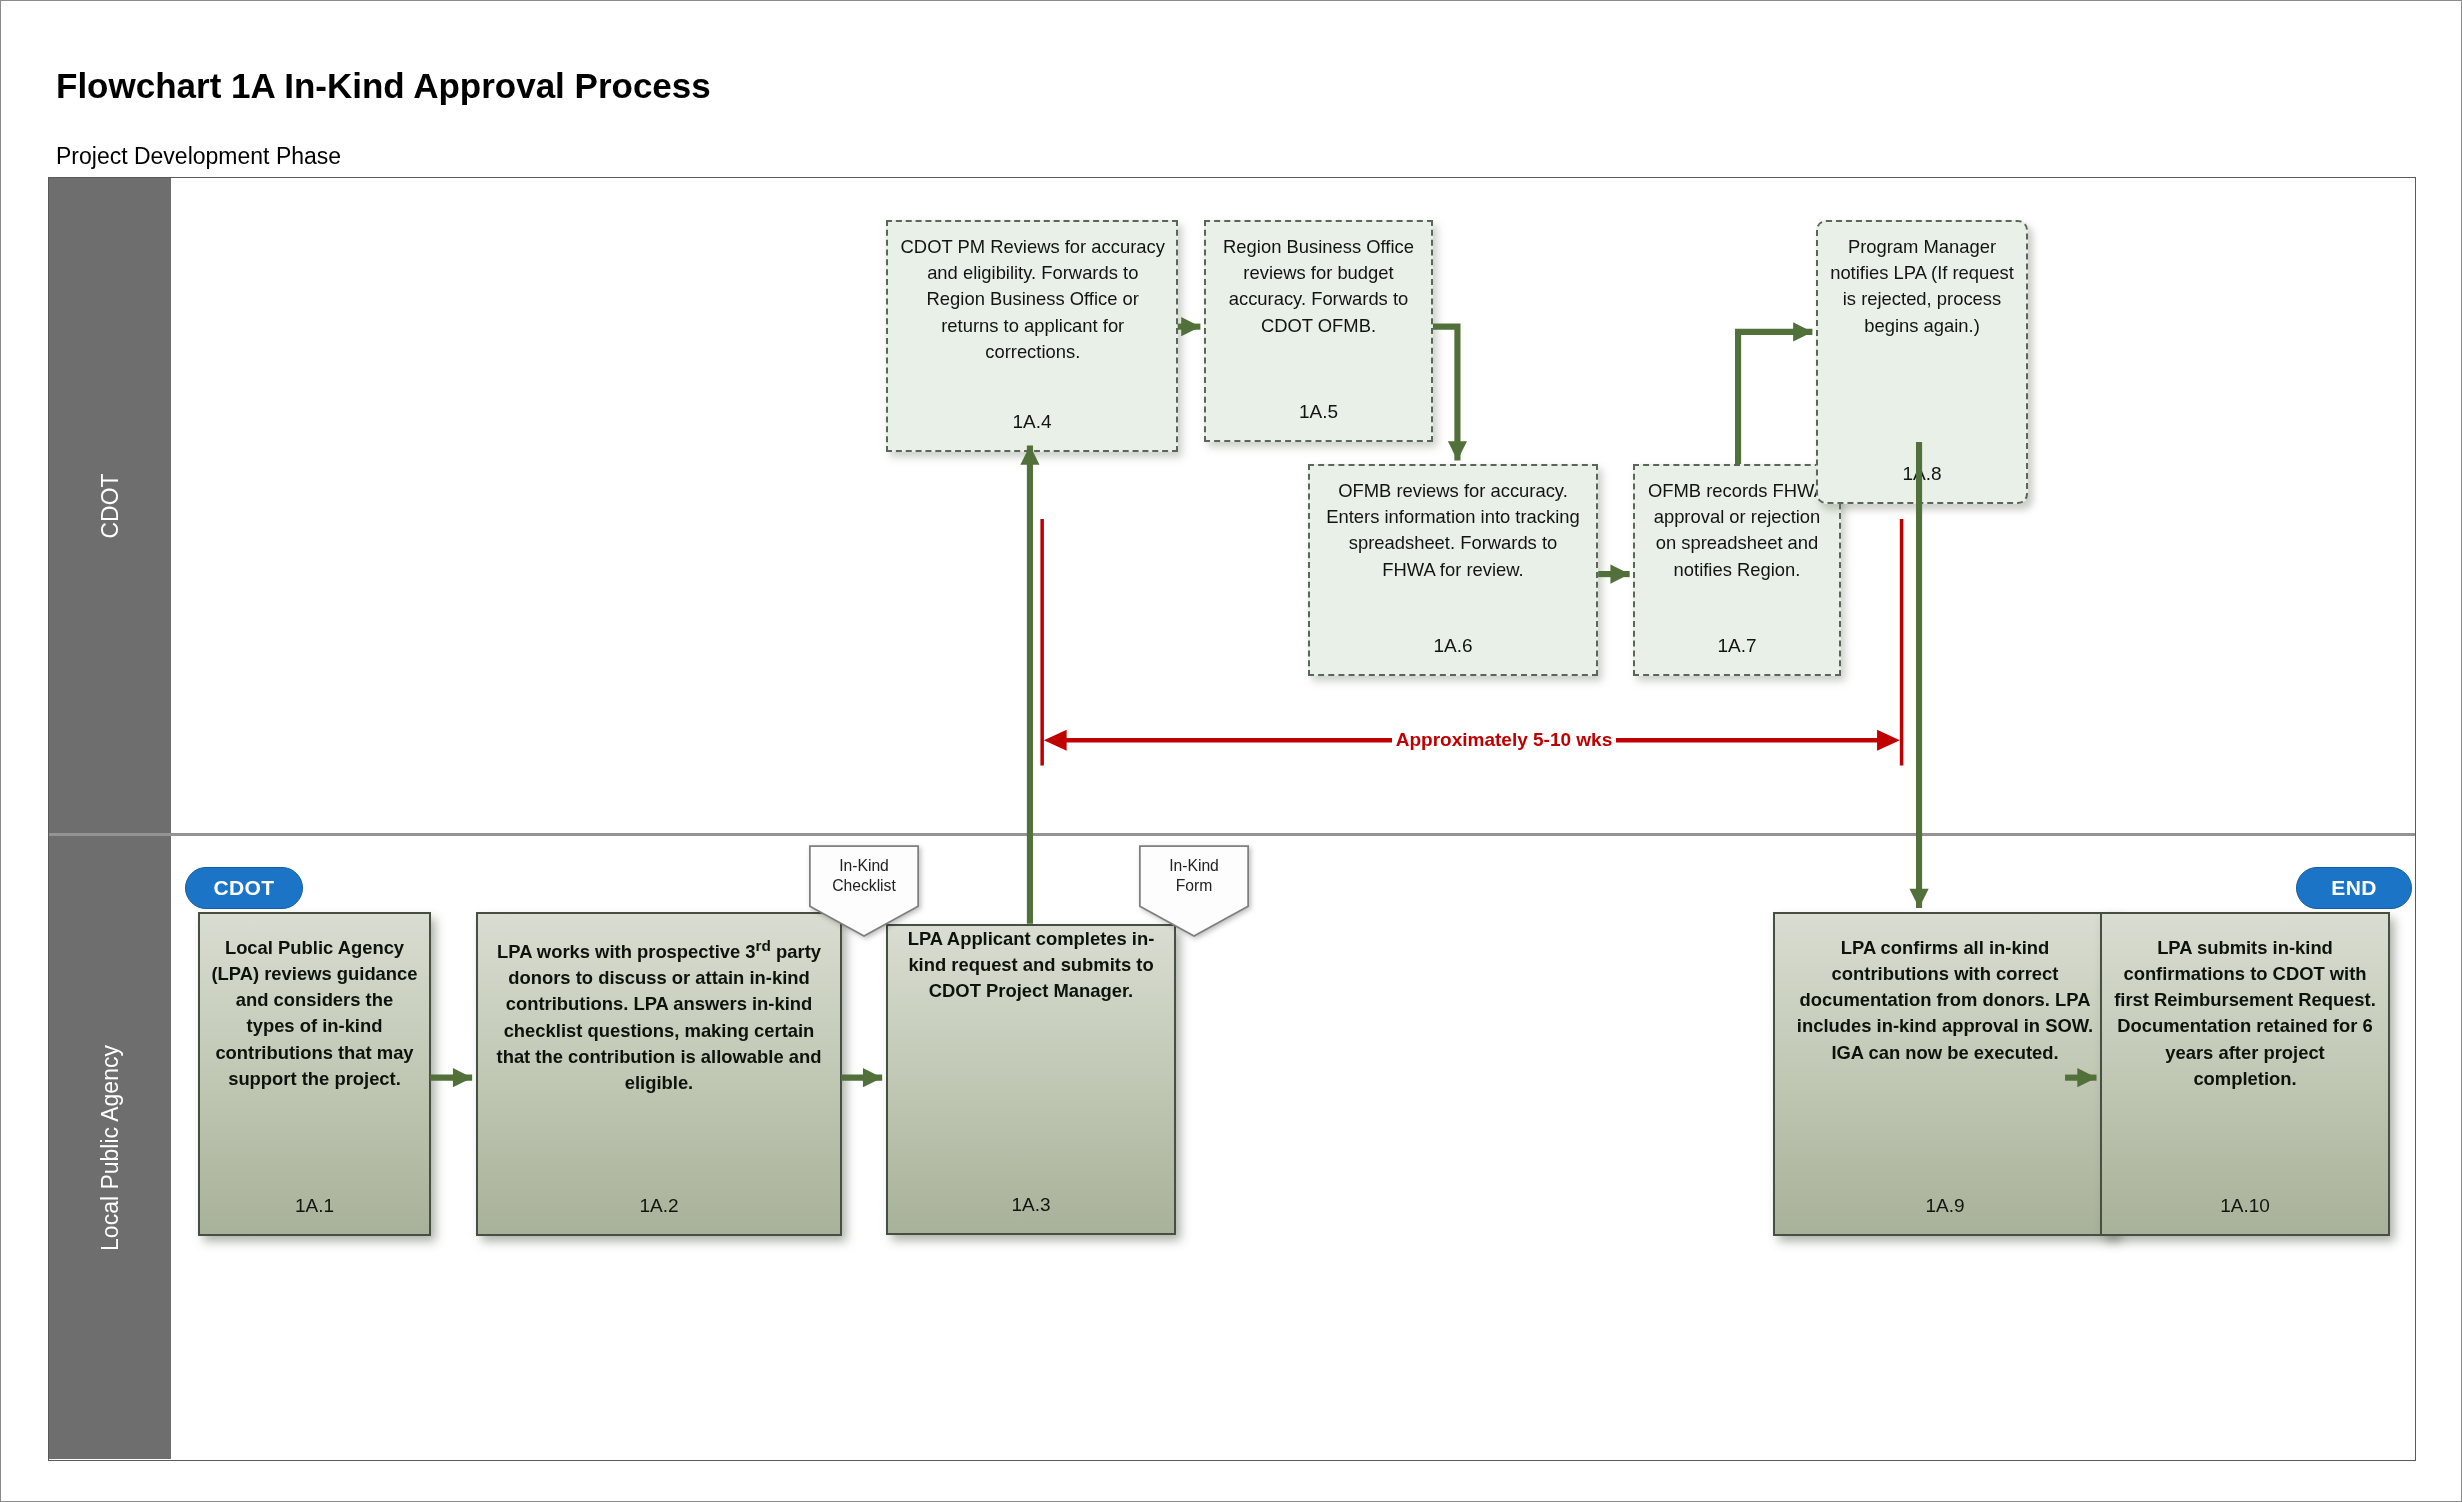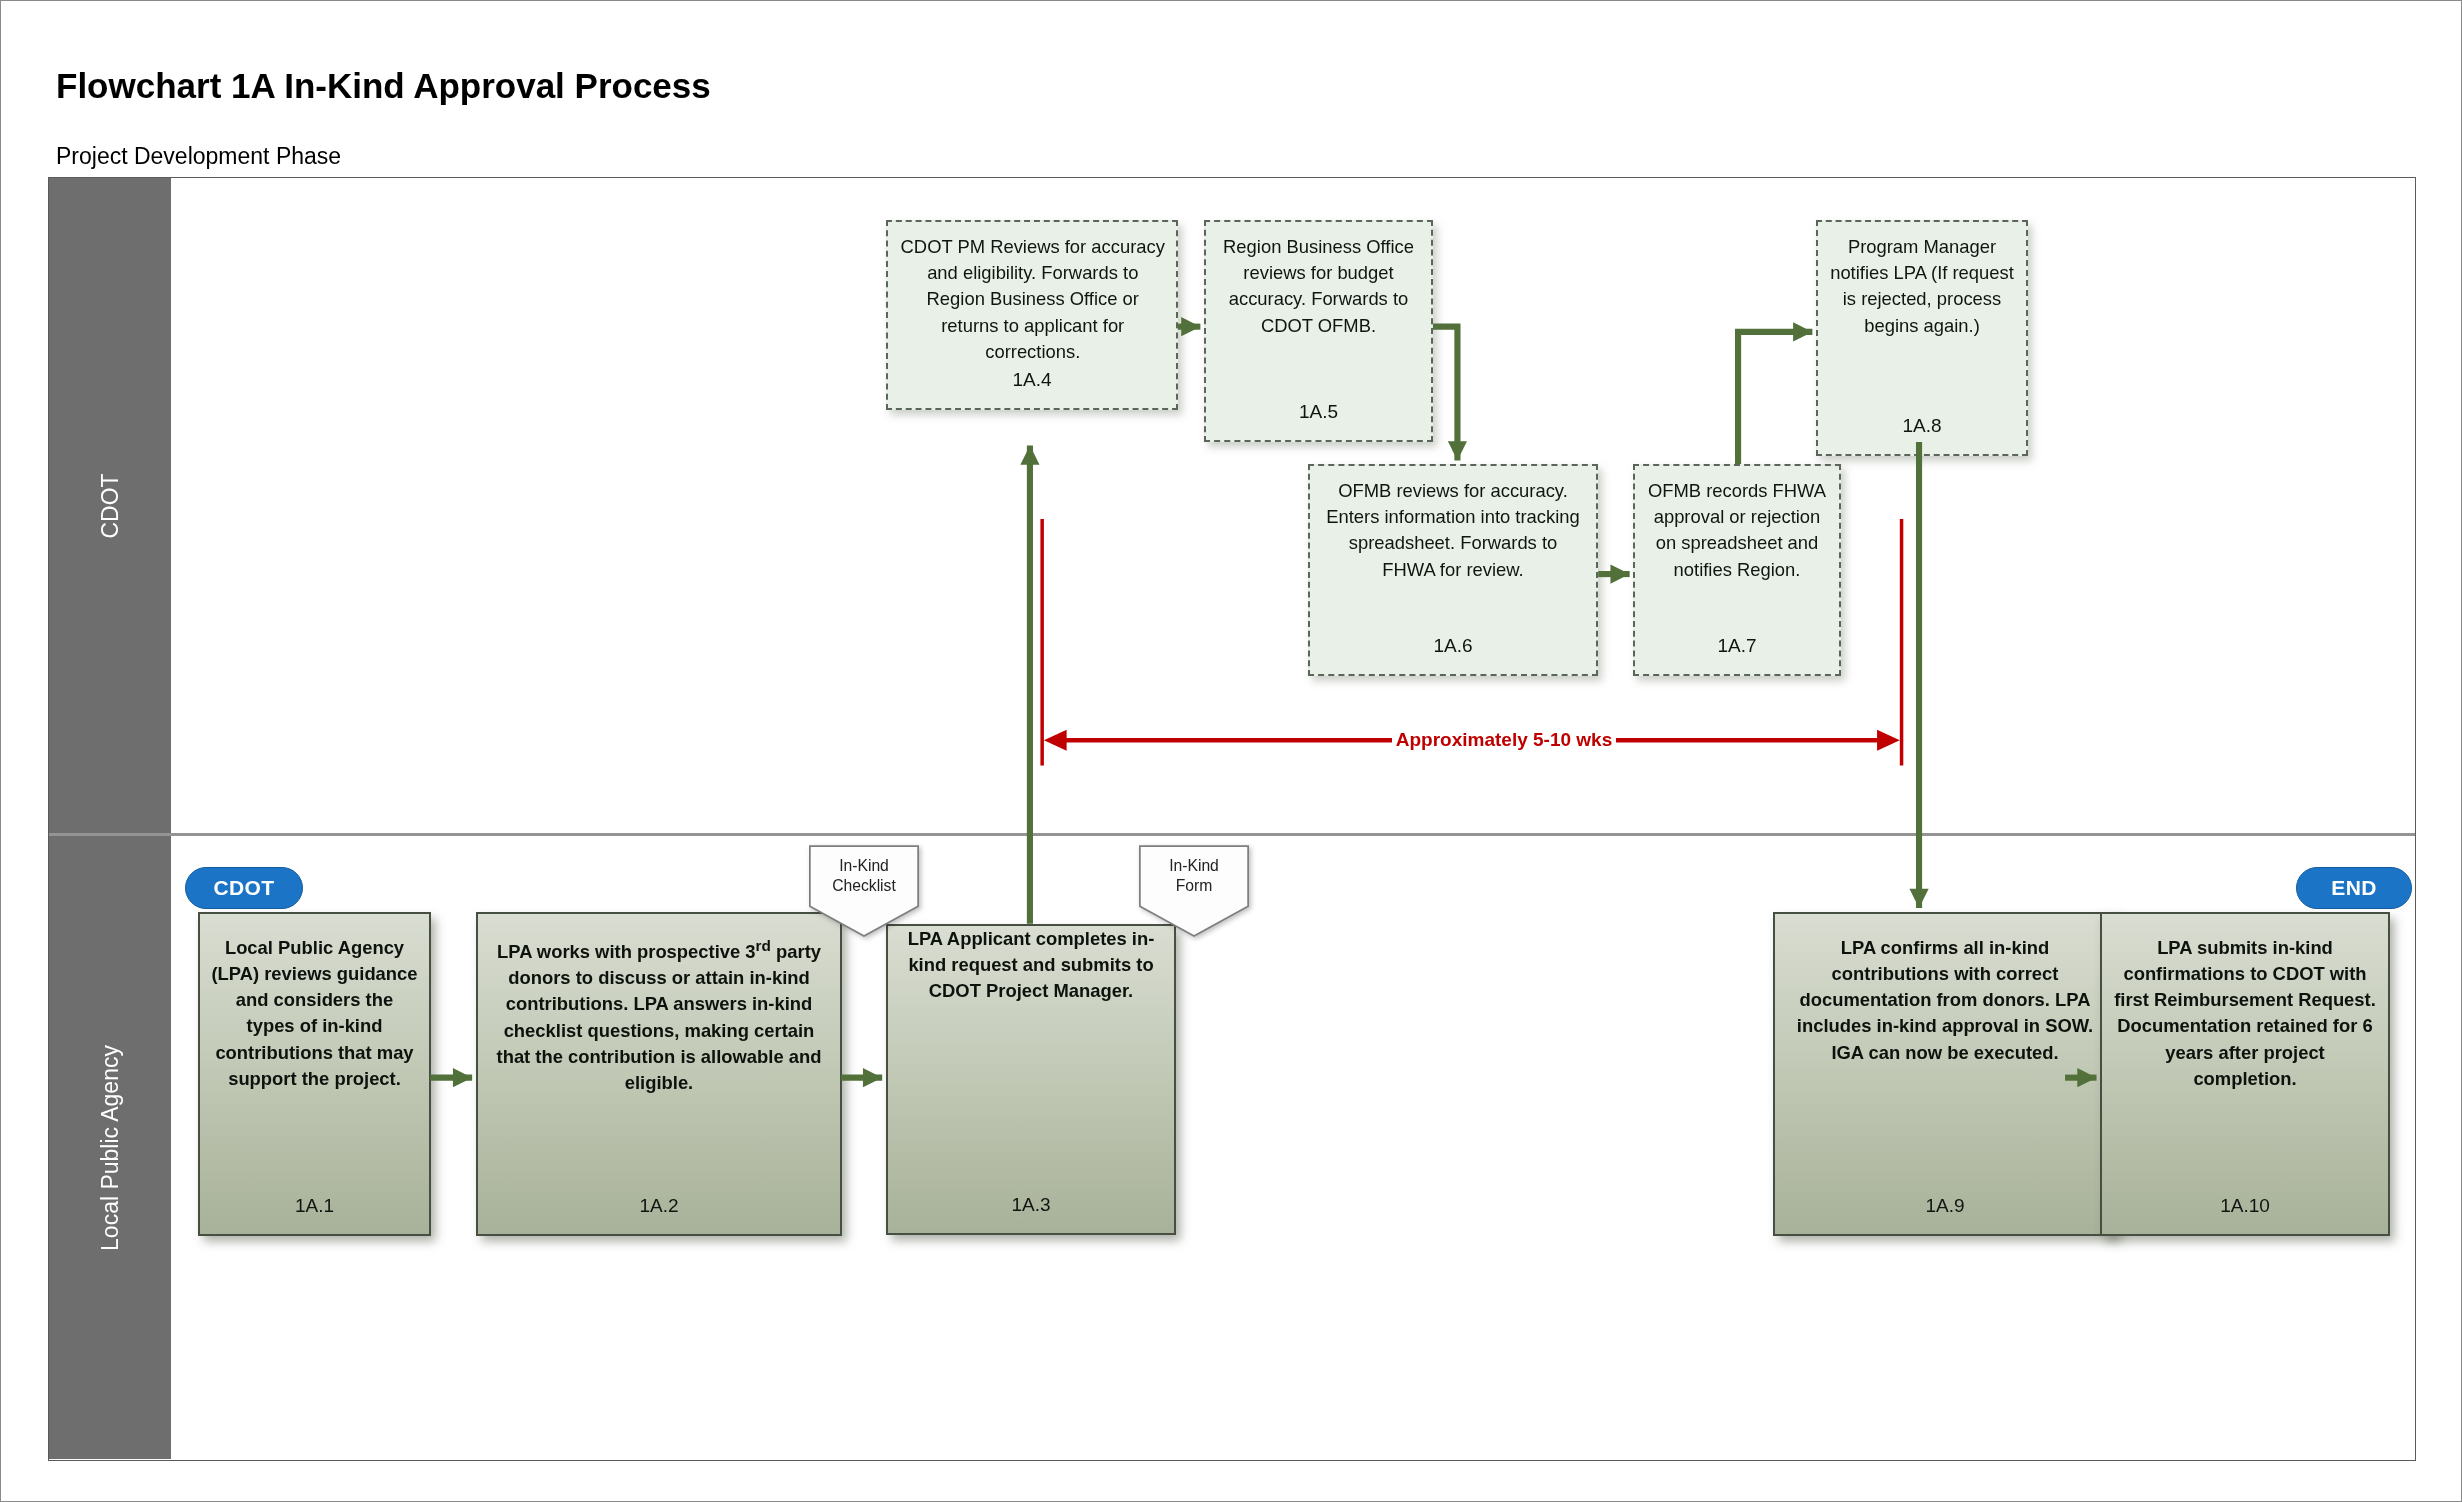--- a/index.html
+++ b/index.html
@@ -85,37 +85,37 @@
   <div class="frame">
 
     <div class="lane-bar bar-cdot">
       <div class="lane-label">CDOT</div>
     </div>
     <div class="lane-bar bar-lpa">
       <div class="lane-label">Local Public Agency</div>
     </div>
     <div class="lane-divider"></div>
 
-    <div class="pbox cdot-box" style="left:837px; top:42px; width:292px; height:190px;padding-left:12px;">
+    <div class="pbox cdot-box" style="left:837px; top:42px; width:292px; height:232px;padding-left:12px;">
       <div>CDOT PM Reviews for accuracy and eligibility.  Forwards to Region Business Office or returns to applicant for corrections.</div>
       <div class="pid">1A.4</div>
     </div>
     <div class="pbox cdot-box" style="left:1155px; top:42px; width:229px; height:222px;">
       <div>Region Business Office reviews for budget accuracy.  Forwards to CDOT OFMB.</div>
       <div class="pid">1A.5</div>
     </div>
     <div class="pbox cdot-box" style="left:1259px; top:286px; width:290px; height:212px;">
       <div>OFMB reviews for accuracy.  Enters information into tracking spreadsheet.  Forwards to FHWA for review.</div>
       <div class="pid">1A.6</div>
     </div>
     <div class="pbox cdot-box" style="left:1584px; top:286px; width:208px; height:212px;">
       <div>OFMB records FHWA approval or rejection on spreadsheet and notifies Region.</div>
       <div class="pid">1A.7</div>
     </div>
-    <div class="pbox cdot-box" style="left:1767px; top:42px; width:212px; height:236px;">
+    <div class="pbox cdot-box" style="left:1767px; top:42px; width:212px; height:284px;border-radius:10px;">
       <div>Program Manager notifies LPA (If request is rejected, process begins again.)</div>
       <div class="pid">1A.8</div>
     </div>
 
     <div class="pbox lpa-box" style="left:149px; top:734px; width:233px; height:324px;">
       <div>Local Public Agency (LPA) reviews guidance and considers the types of in-kind contributions that may support the project.</div>
       <div class="pid">1A.1</div>
     </div>
     <div class="pbox lpa-box" style="left:427px; top:734px; width:366px; height:324px;">
       <div><span>LPA works with prospective 3</span><sup>rd</sup><span> party donors to discuss or attain in-kind contributions.  LPA answers in-kind checklist questions, making certain that the contribution is allowable and eligible.</span></div>

